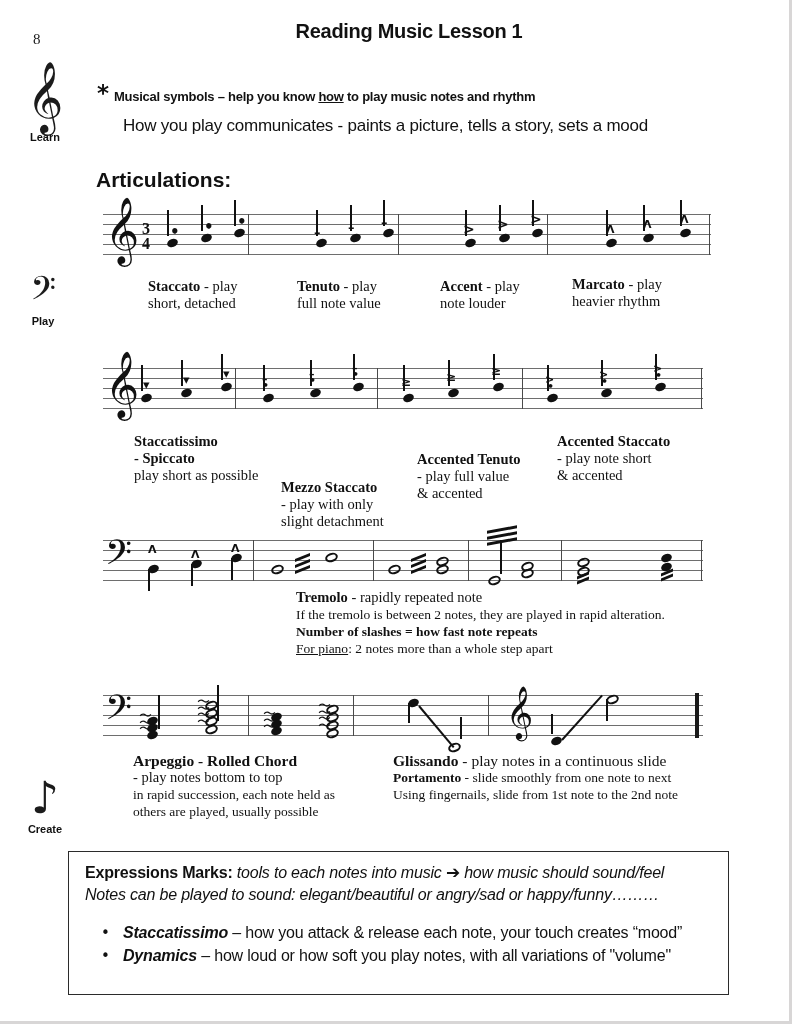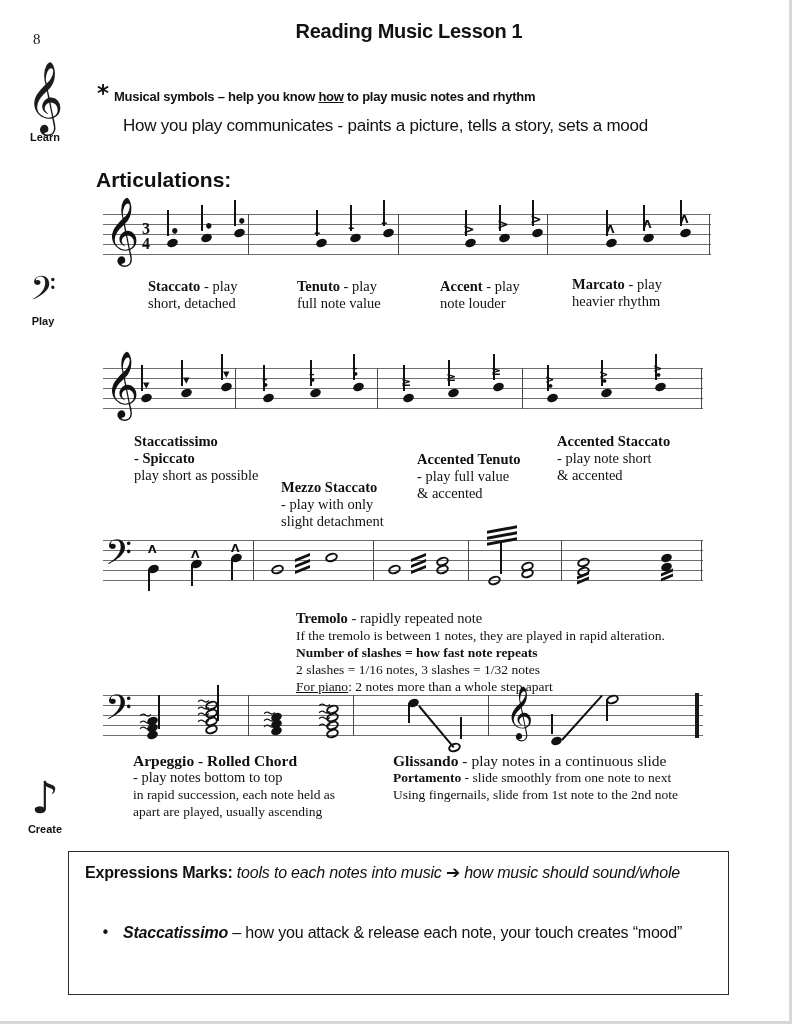--- a/index.html
+++ b/index.html
@@ -576,25 +576,24 @@
       </div>
     <div class="note" style="left:558px; top:23px;">
         <span class="head"></span>
       </div>
     <div class="trem" style="left:558px; top:31px;">
       <i style="top:0px; width:12px;"></i>
         <i style="top:5px; width:12px;"></i>
     </div>
   </div>
 
-  <div class="abs cap" style="left:296px; top:610px;">
+  <div class="abs cap" style="left:296px; top:589px;">
     <div><b>Tremolo</b><span> - rapidly repeated note</span></div>
-    <div class="sm">If the tremolo is between 1 notes, they are played in rapid alteration.</div>
+    <div class="sm">If the tremolo is between 2 notes, they are played in rapid alteration.</div>
     <div class="sm"><b>Number of slashes = how fast note repeats</b></div>
-    <div class="sm">2 slashes = 1/16 notes,  3 slashes = 1/32 notes</div>
     <div class="sm"><span class="u">For piano</span><span>:  2 notes more than a whole step apart</span></div>
   </div>
 
   <div class="system" id="sys4" style="left:103px; top:695px; width:600px; height:48px;">
     <div class="staff-lines">
       <i style="top:0px;  width:600px;"></i>
       <i style="top:10px; width:600px;"></i>
       <i style="top:20px; width:600px;"></i>
       <i style="top:30px; width:600px;"></i>
       <i style="top:40px; width:600px;"></i>
@@ -677,29 +676,33 @@
     <div class="note" style="left:503px; top:0px;">
         <span class="head open"></span>
         <span class="stem down" style="height:22px;"></span>
       </div>
   </div>
 
   <div class="abs cap" style="left:133px; top:752px;">
     <div style="font-size:15.5px;"><b>Arpeggio - Rolled Chord</b></div>
     <div>- play notes bottom to top</div>
     <div class="sm">in rapid succession, each note held as</div>
-    <div class="sm">apart are played,  usually ascending</div>
+    <div class="sm">others are played,  usually possible</div>
   </div>
   <div class="abs cap" style="left:393px; top:752px;">
     <div style="font-size:15.5px;"><b>Glissando</b><span> - play notes in a continuous slide</span></div>
     <div class="sm"><b>Portamento</b><span> - slide smoothly from one note to next</span></div>
     <div class="sm">Using fingernails, slide from 1st note to the 2nd note</div>
   </div>
 
   <div class="abs" id="expr-box">
-    <div class="abs" id="expr-l1"><b>Expressions Marks:</b><i> tools to each notes into music </i><span class="arrow">➔</span><i> how music should sound/whole</i></div>
+    <div class="abs" id="expr-l1"><b>Expressions Marks:</b><i> tools to each notes into music </i><span class="arrow">➔</span><i> how music should sound/feel</i></div>
+    <div class="abs" id="expr-l2">Notes can be played to sound:  elegant/beautiful  or  angry/sad  or  happy/funny………</div>
 
     <div class="expr-bullet" style="top:72px;">
       <span class="dot">•</span><span class="term">Staccatissimo</span><span> –  how you attack &amp; release each note, your touch creates “mood”</span>
     </div>
+    <div class="expr-bullet" style="top:95px;">
+      <span class="dot">•</span><span class="term">Dynamics</span><span> –  how loud or how soft you play notes, with all variations of "volume"</span>
+    </div>
   </div>
 
 </div>
 
 </body></html>

